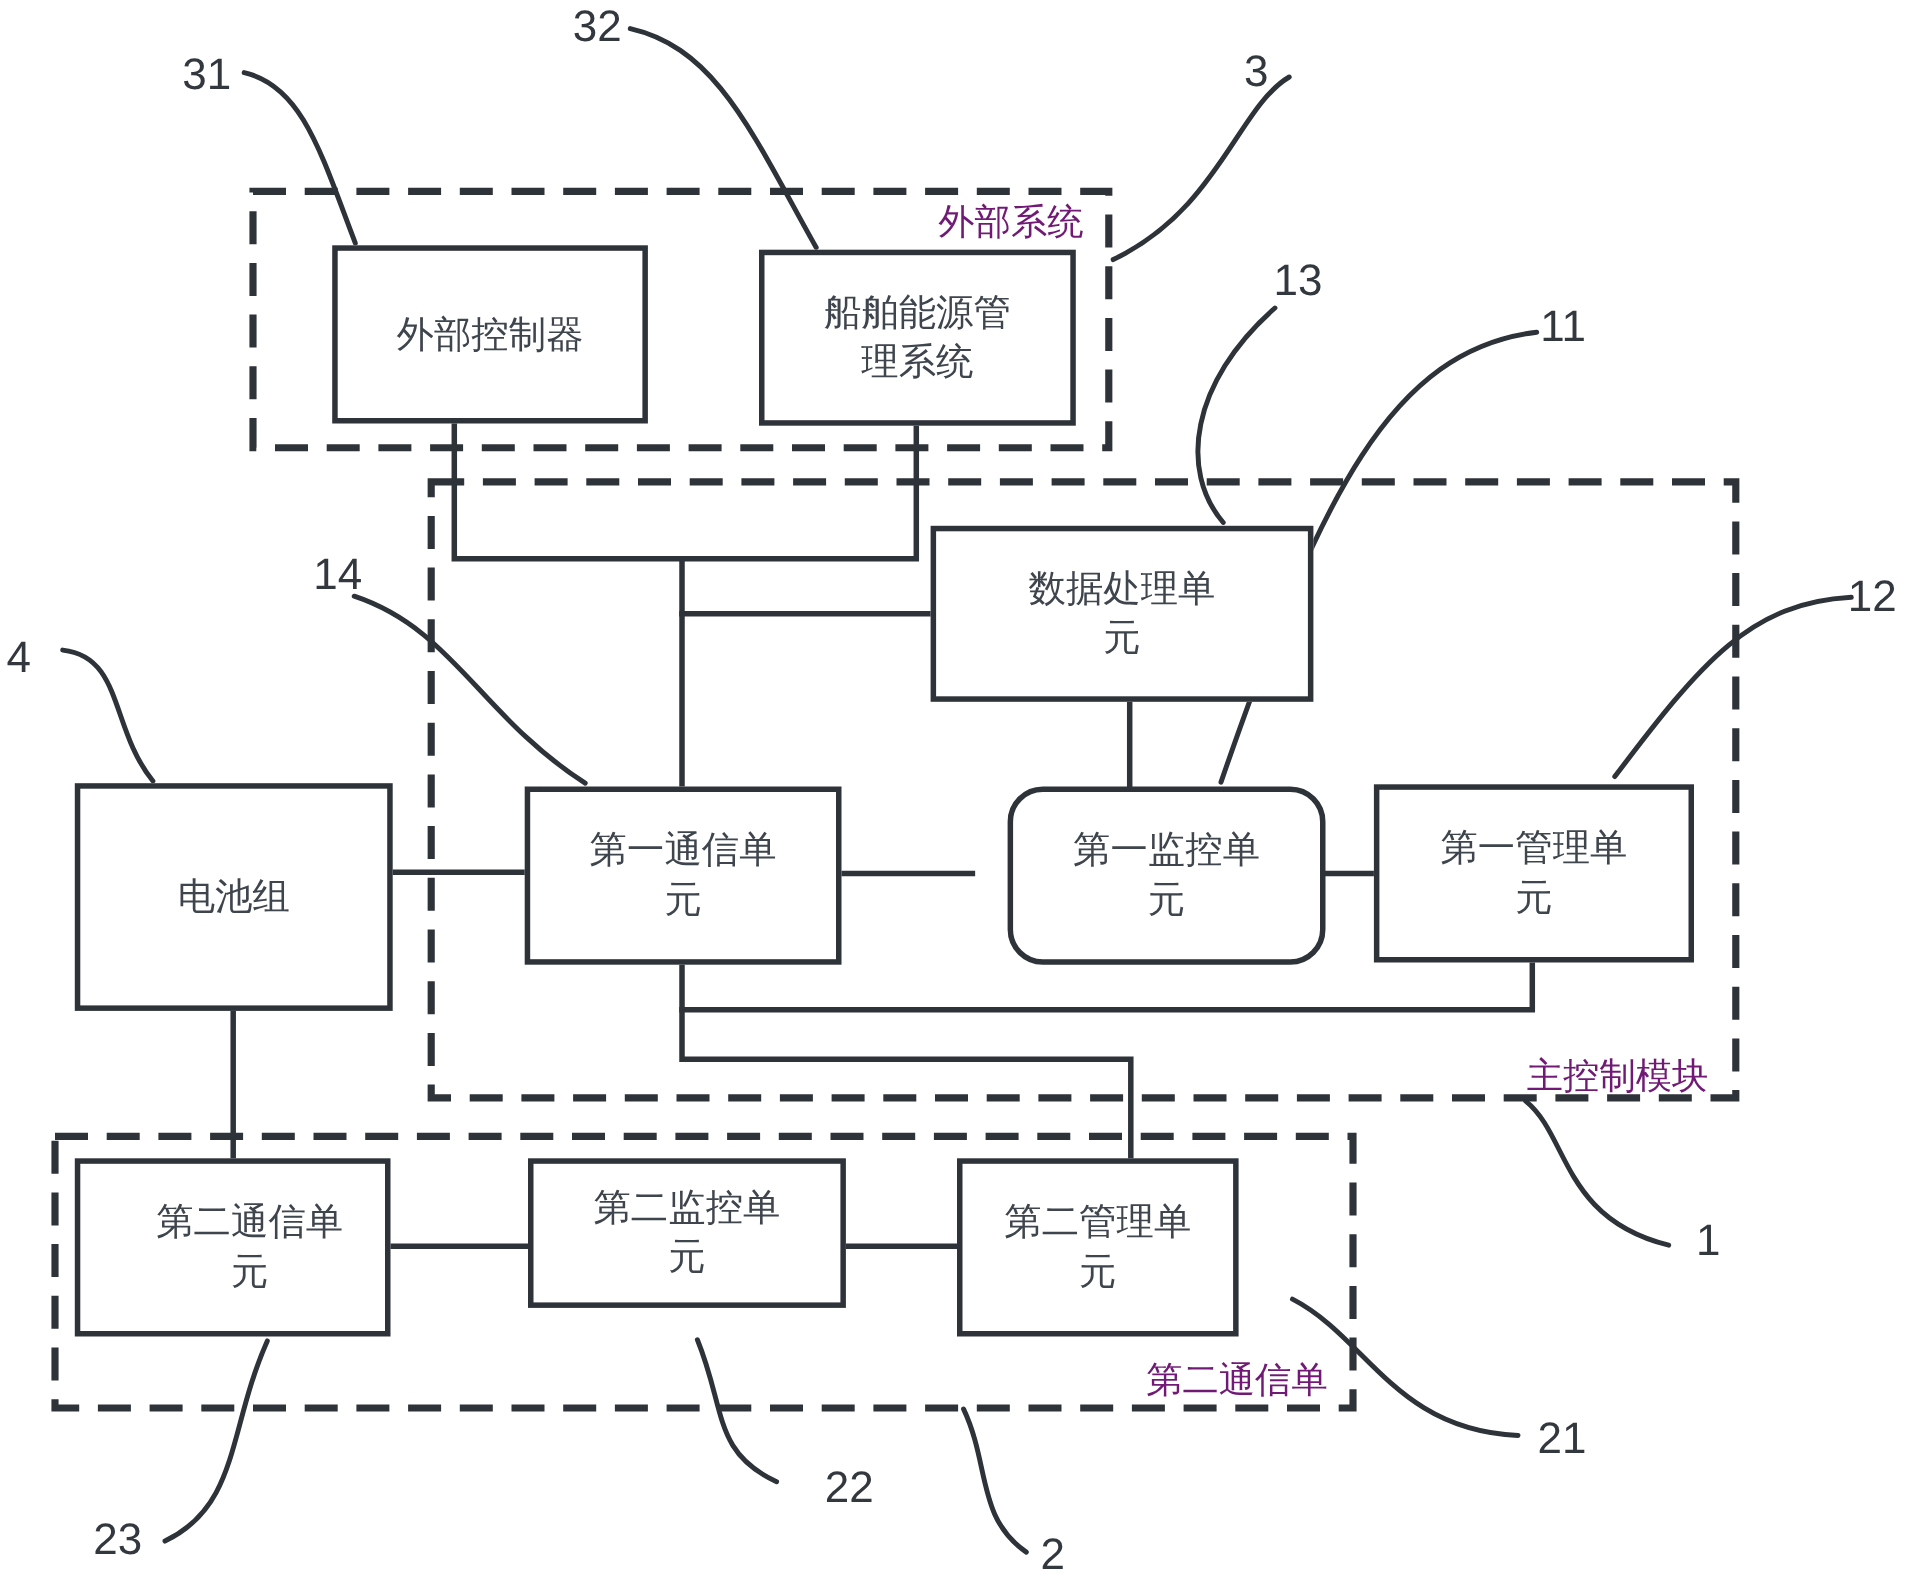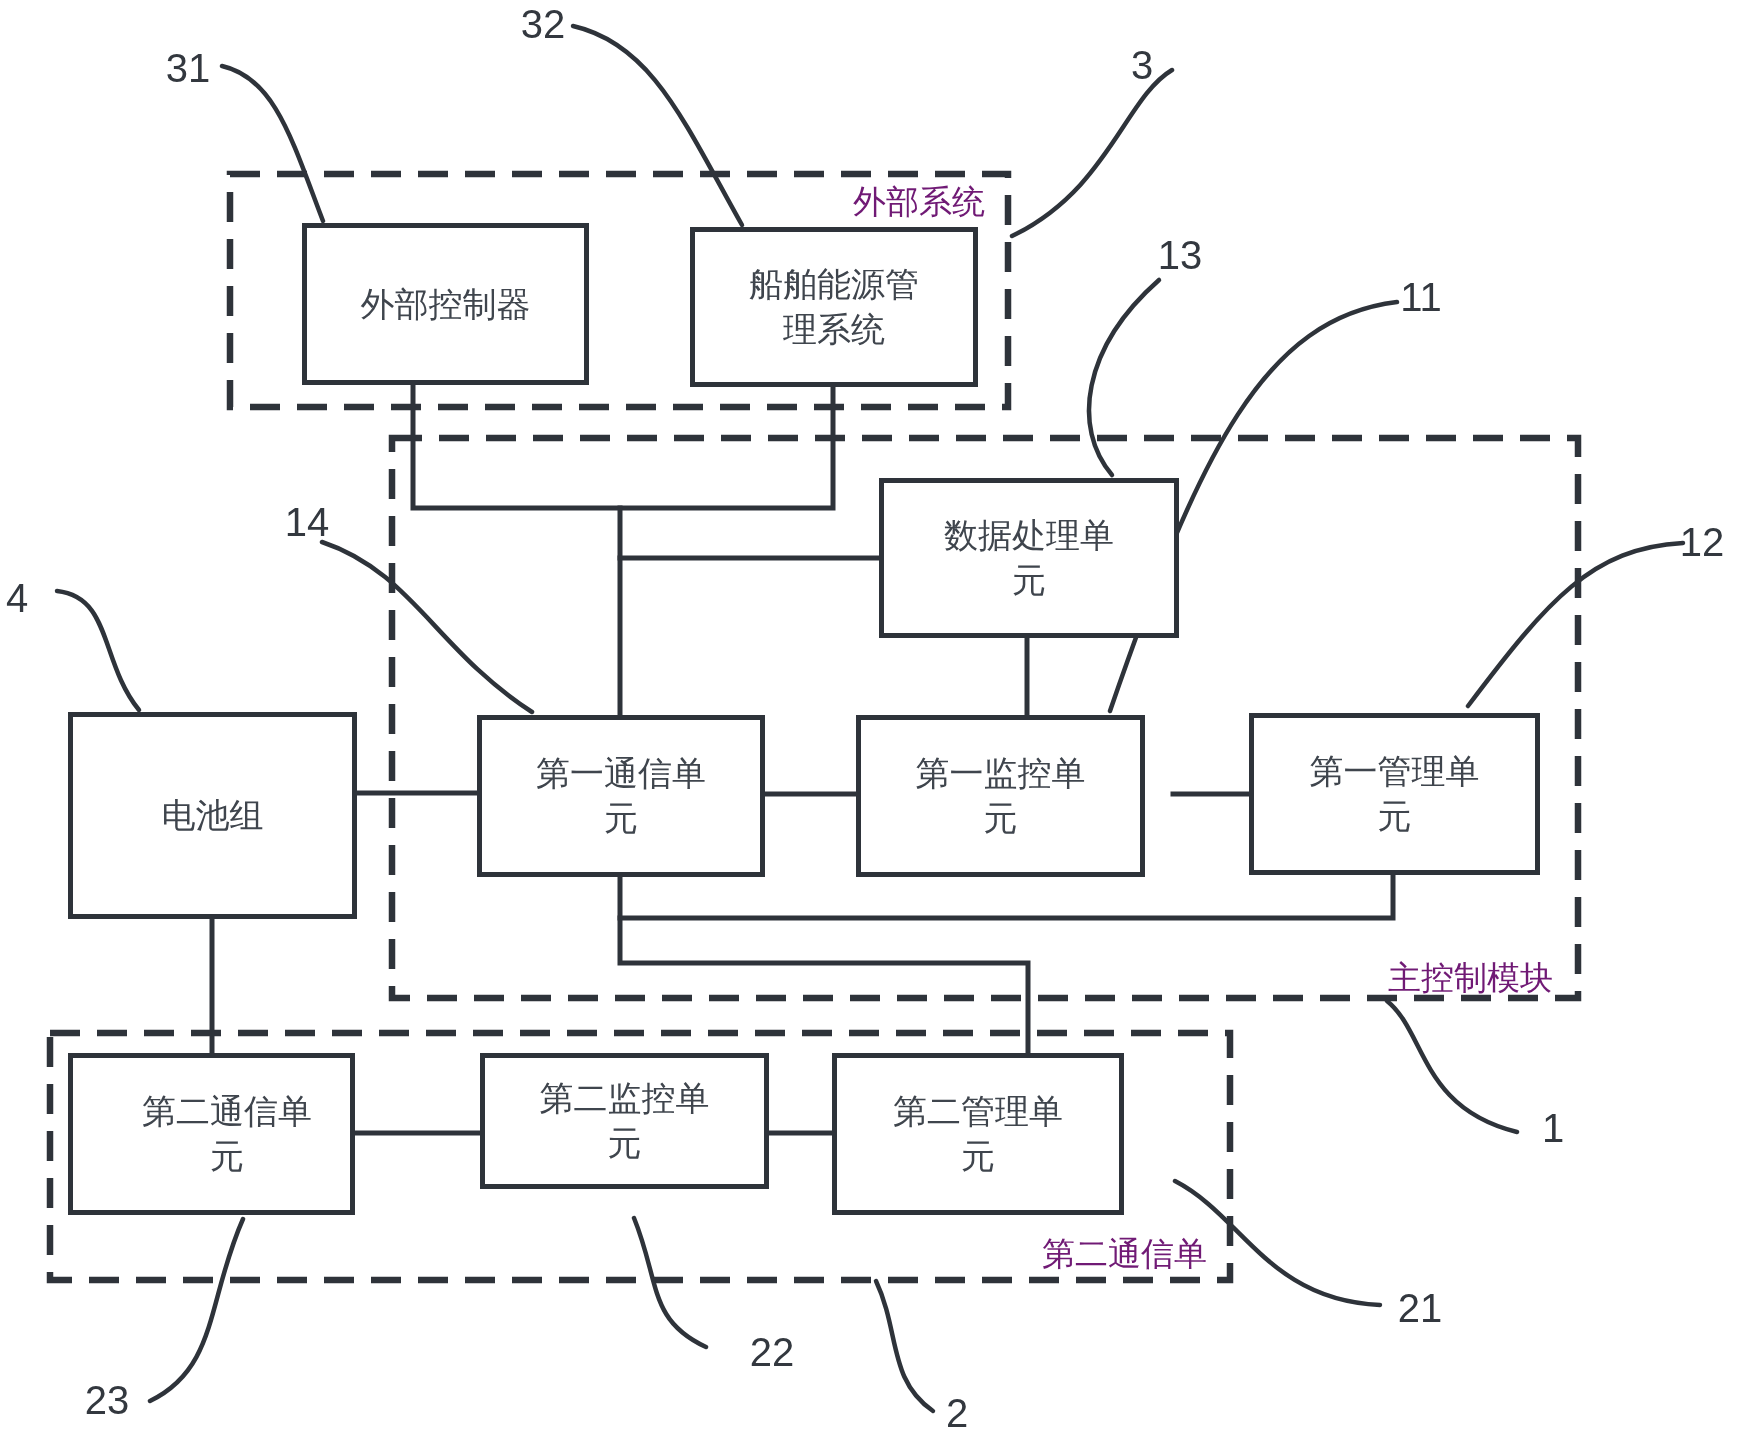--- a/index.html
+++ b/index.html
@@ -87,49 +87,49 @@
   <div class="group-label" style="left:962px;top:1236px;width:245px;">第二通信单</div>
 
   <div class="node" style="left:270px;top:223px;width:287px;height:162px;margin-left:32px;">
     <div>外部控制器</div>
     <div></div>
   </div>
   <div class="node" style="left:690px;top:227px;width:288px;height:160px;">
     <div>船舶能源管</div>
     <div>理系统</div>
   </div>
-  <div class="node" style="left:879px;top:478px;width:300px;height:160px;justify-content:center;">
+  <div class="node" style="left:846px;top:478px;width:348px;height:160px;justify-content:center;">
     <div>数据处理单</div>
     <div>元</div>
   </div>
   <div class="node" style="left:68px;top:712px;width:289px;height:207px;">
     <div>电池组</div>
     <div></div>
   </div>
   <div class="node" style="left:477px;top:715px;width:288px;height:162px;">
     <div>第一通信单</div>
     <div>元</div>
   </div>
-  <div class="node" style="left:856px;top:715px;width:289px;height:162px;">
+  <div class="node" style="left:916px;top:715px;width:289px;height:162px;border-radius:32px;">
     <div>第一监控单</div>
     <div>元</div>
   </div>
   <div class="node" style="left:1249px;top:713px;width:291px;height:162px;">
     <div>第一管理单</div>
     <div>元</div>
   </div>
   <div class="node" style="left:68px;top:1053px;width:287px;height:162px;padding-left:31px;">
     <div>第二通信单</div>
     <div>元</div>
   </div>
   <div class="node" style="left:480px;top:1053px;width:289px;height:136px;font-family:Liberation Serif, serif;">
     <div>第二监控单</div>
     <div>元</div>
   </div>
-  <div class="node" style="left:832px;top:1053px;width:292px;height:162px;">
+  <div class="node" style="left:870px;top:1053px;width:256px;height:162px;">
     <div>第二管理单</div>
     <div>元</div>
   </div>
 
   <div class="ref" style="left:188px;top:68px;">31</div>
   <div class="ref" style="left:543px;top:24px;">32</div>
   <div class="ref" style="left:1142px;top:65px;">3</div>
   <div class="ref" style="left:1180px;top:255px;">13</div>
   <div class="ref" style="left:1421px;top:297px;">11</div>
   <div class="ref" style="left:1702px;top:542px;">12</div>

